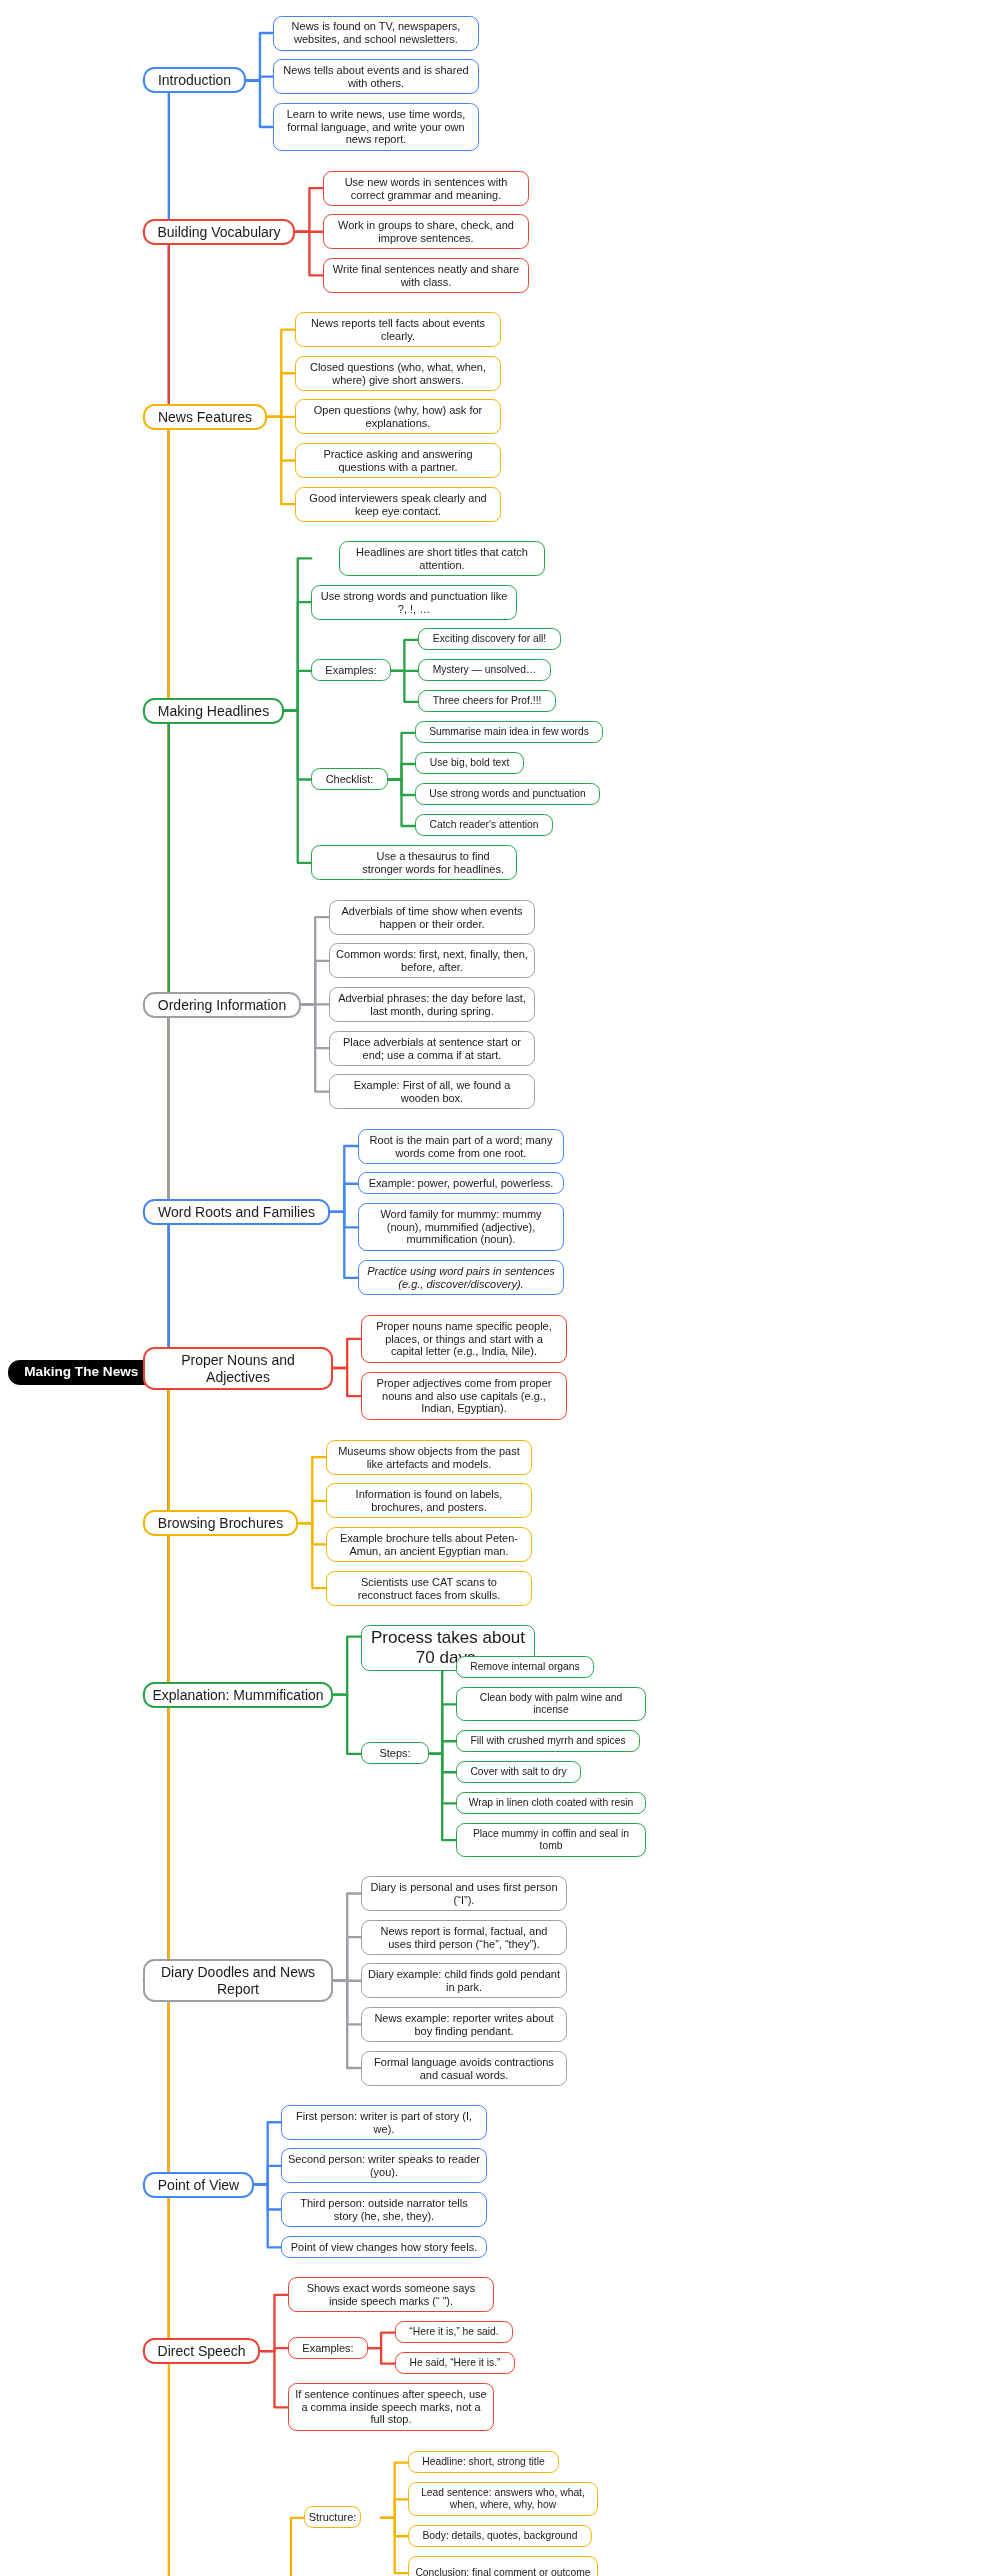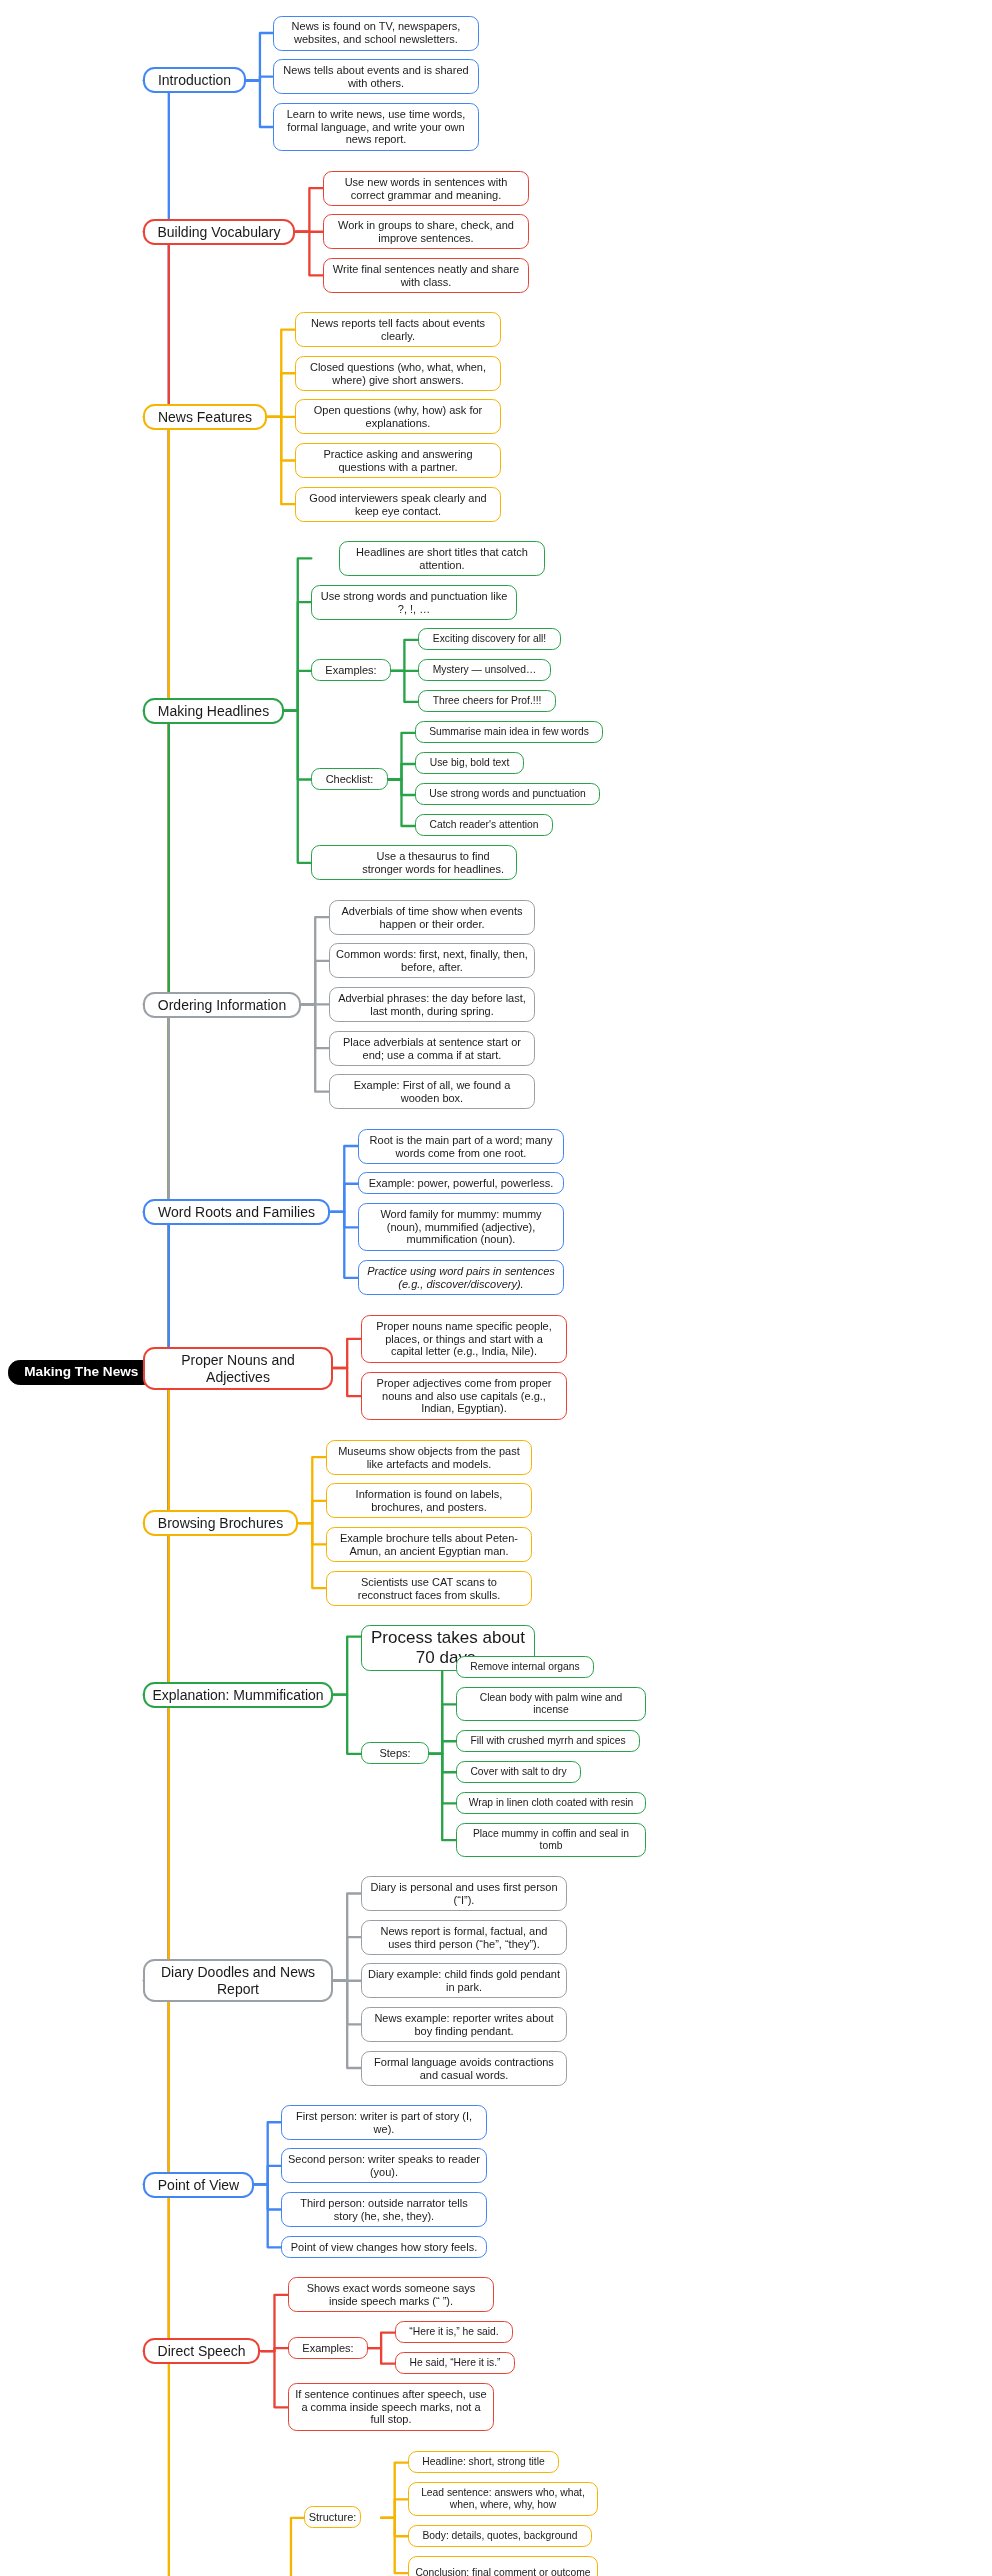--- a/index.html
+++ b/index.html
@@ -207,21 +207,21 @@
       <div class="node l2 c-blue" style="left: 358px; top: 1129px; width: 206px; min-height: 35px; font-size: 11px;">Root is the main part of a word; many words come from one root.</div>
       <div class="node l2 c-blue" style="left: 358px; top: 1172px; width: 206px; min-height: 22px; font-size: 11px;">Example: power, powerful, powerless.</div>
       <div class="node l2 c-blue" style="left: 358px; top: 1203px; width: 206px; min-height: 48px; font-size: 11px;">Word family for mummy: mummy (noun), mummified (adjective), mummification (noun).</div>
       <div class="node l2 c-blue" style="left: 358px; top: 1260px; width: 206px; min-height: 35px; font-size: 11px; font-style: italic;">Practice using word pairs in sentences (e.g., discover/discovery).</div>
       <div class="node l1 c-red" style="left: 143px; top: 1347px; width: 190px; min-height: 43px; font-size: 14px;">Proper Nouns and Adjectives</div>
       <div class="node l2 c-red" style="left: 361px; top: 1315px; width: 206px; min-height: 48px; font-size: 11px;">Proper nouns name specific people, places, or things and start with a capital letter (e.g., India, Nile).</div>
       <div class="node l2 c-red" style="left: 361px; top: 1372px; width: 206px; min-height: 48px; font-size: 11px;">Proper adjectives come from proper nouns and also use capitals (e.g., Indian, Egyptian).</div>
       <div class="node l1 c-amber" style="left: 143px; top: 1510px; width: 155px; min-height: 26px; font-size: 14px;">Browsing Brochures</div>
       <div class="node l2 c-amber" style="left: 326px; top: 1440px; width: 206px; min-height: 35px; font-size: 11px;">Museums show objects from the past like artefacts and models.</div>
       <div class="node l2 c-amber" style="left: 326px; top: 1483px; width: 206px; min-height: 35px; font-size: 11px;">Information is found on labels, brochures, and posters.</div>
-      <div class="node l2 c-amber" style="left: 326px; top: 1527px; width: 206px; min-height: 35px; font-size: 11px;">Example brochure tells about Peten-Amun, an ancient Egyptian man.</div>
+      <div class="node l2 c-amber" style="left: 326px; top: 1527px; width: 206px; min-height: 35px; font-size: 11px; border-radius: 10px;">Example brochure tells about Peten-Amun, an ancient Egyptian man.</div>
       <div class="node l2 c-amber" style="left: 326px; top: 1571px; width: 206px; min-height: 35px; font-size: 11px;">Scientists use CAT scans to reconstruct faces from skulls.</div>
       <div class="node l1 c-green" style="left: 143px; top: 1682px; width: 190px; min-height: 26px; font-size: 14px;">Explanation: Mummification</div>
       <div class="node l2 c-green" style="left: 361px; top: 1625px; width: 174px; min-height: 22px; font-size: 17px;">Process takes about 70 days.</div>
       <div class="node l2 c-green" style="left: 361px; top: 1742px; width: 68px; min-height: 22px; font-size: 11px;">Steps:</div>
       <div class="node l3 c-green" style="left: 456px; top: 1656px; width: 138px; min-height: 22px; font-size: 10.3px;">Remove internal organs</div>
       <div class="node l3 c-green" style="left: 456px; top: 1687px; width: 190px; min-height: 34px; font-size: 10.3px;">Clean body with palm wine and incense</div>
       <div class="node l3 c-green" style="left: 456px; top: 1730px; width: 184px; min-height: 22px; font-size: 10.3px;">Fill with crushed myrrh and spices</div>
       <div class="node l3 c-green" style="left: 456px; top: 1761px; width: 125px; min-height: 22px; font-size: 10.3px;">Cover with salt to dry</div>
       <div class="node l3 c-green" style="left: 456px; top: 1792px; width: 190px; min-height: 22px; font-size: 10.3px;">Wrap in linen cloth coated with resin</div>
       <div class="node l3 c-green" style="left: 456px; top: 1823px; width: 190px; min-height: 34px; font-size: 10.3px;">Place mummy in coffin and seal in tomb</div>

